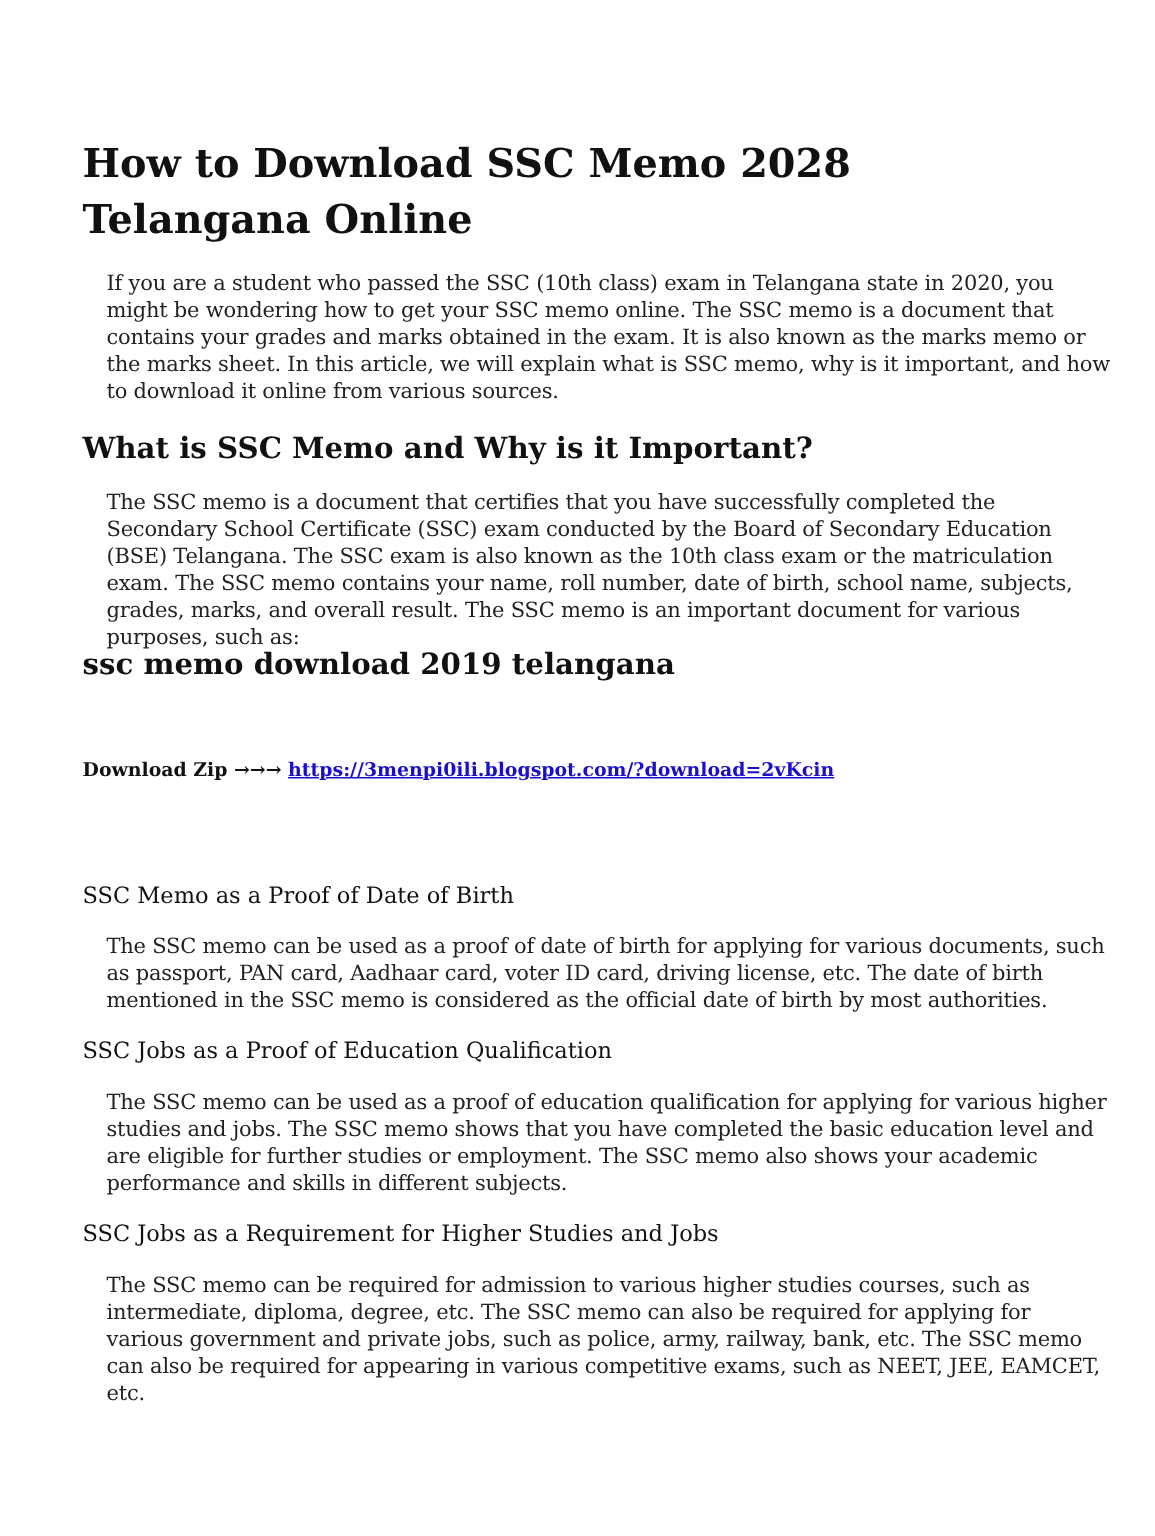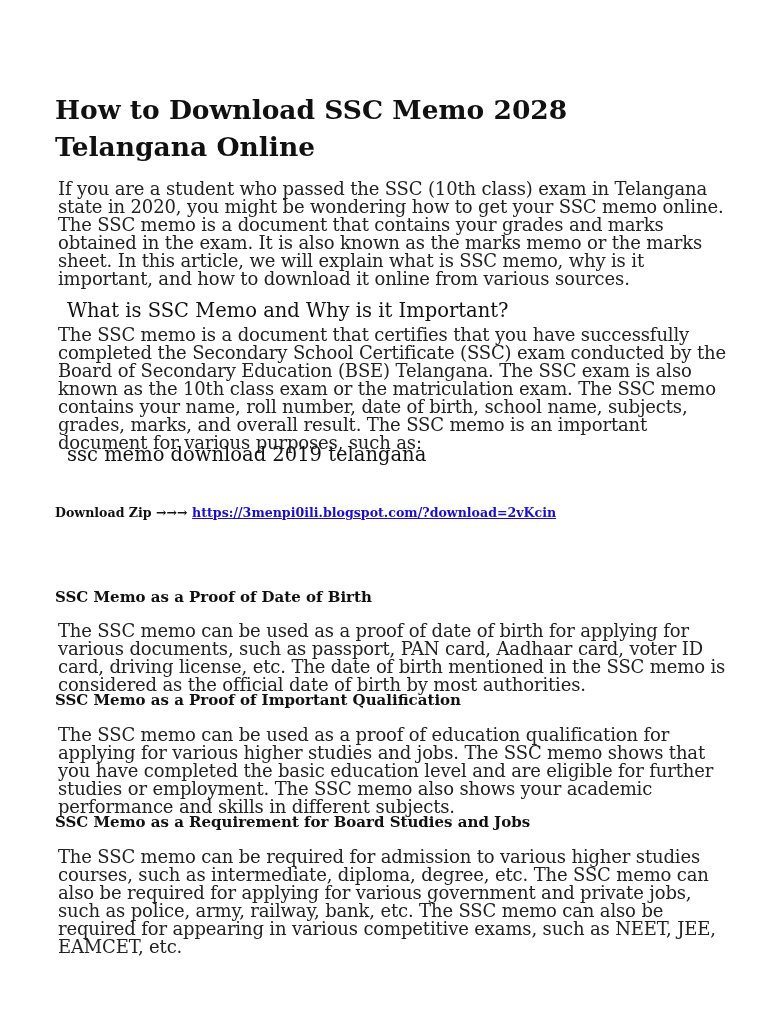--- a/index.html
+++ b/index.html
@@ -6,30 +6,30 @@
   body {
     width: 770px; height: 1024px; overflow: hidden; position: relative;
     font-family: "DejaVu Serif", serif; color: #1a1a1a;
   }
   .page { position: absolute; left: 55px; top: 0; width: 660px; }
   h1 {
     position: absolute; left: 0; top: 91px; margin: 0; width: 670px;
     font-size: 26.5px; line-height: 37px; font-weight: bold; color: #111;
   }
   h2 {
-    position: absolute; left: 0; margin: 12px; font-size: 19.5px; line-height: 24px;
-    font-weight: normal; color: #111;
+    position: absolute; left: 0; margin: 0; font-size: 19.5px; line-height: 24px;
+    font-weight: bold; color: #111;
   }
   h3 {
     position: absolute; left: 0; margin: 0; font-size: 15px; line-height: 20px;
-    font-weight: bold; color: #111;
+    font-weight: normal; color: #111;
   }
   p {
-    position: absolute; left: 3px; margin: 0; width: 670px;
-    font-size: 18px; line-height: 18px; color: #222; letter-spacing: -0.15px;
+    position: absolute; left: 16px; margin: 0; width: 670px;
+    font-size: 14px; line-height: 18px; color: #222; letter-spacing: -0.15px;
   }
   .dl {
     position: absolute; left: 0; top: 504px; margin: 0;
     font-size: 12.6px; line-height: 18px; font-weight: bold; color: #111; text-align: center;
   }
   .dl a { color: #1a0dcc; text-decoration: underline; }
 </style>
 </head>
 <body>
 
@@ -43,18 +43,18 @@
   <h2 style="top:431px">ssc memo download 2019 telangana</h2>
 
   <div class="dl">
     <span>Download Zip →→→</span>
     <a href="#">https://3menpi0ili.blogspot.com/?download=2vKcin</a>
   </div>
 
   <h3 style="top:587px">SSC Memo as a Proof of Date of Birth</h3>
   <p style="top:622px">The SSC memo can be used as a proof of date of birth for applying for various documents, such as passport, PAN card, Aadhaar card, voter ID card, driving license, etc. The date of birth mentioned in the SSC memo is considered as the official date of birth by most authorities.</p>
 
-  <h3 style="top:690px">SSC Memo as a Proof of Important Qualification</h3>
+  <h3 style="top:690px">SSC Jobs as a Proof of Education Qualification</h3>
   <p style="top:726px">The SSC memo can be used as a proof of education qualification for applying for various higher studies and jobs. The SSC memo shows that you have completed the basic education level and are eligible for further studies or employment. The SSC memo also shows your academic performance and skills in different subjects.</p>
 
-  <h3 style="top:812px">SSC Memo as a Requirement for Board Studies and Jobs</h3>
+  <h3 style="top:812px">SSC Jobs as a Requirement for Higher Studies and Jobs</h3>
   <p style="top:848px">The SSC memo can be required for admission to various higher studies courses, such as intermediate, diploma, degree, etc. The SSC memo can also be required for applying for various government and private jobs, such as police, army, railway, bank, etc. The SSC memo can also be required for appearing in various competitive exams, such as NEET, JEE, EAMCET, etc.</p>
 </div>
 
 </body></html>

